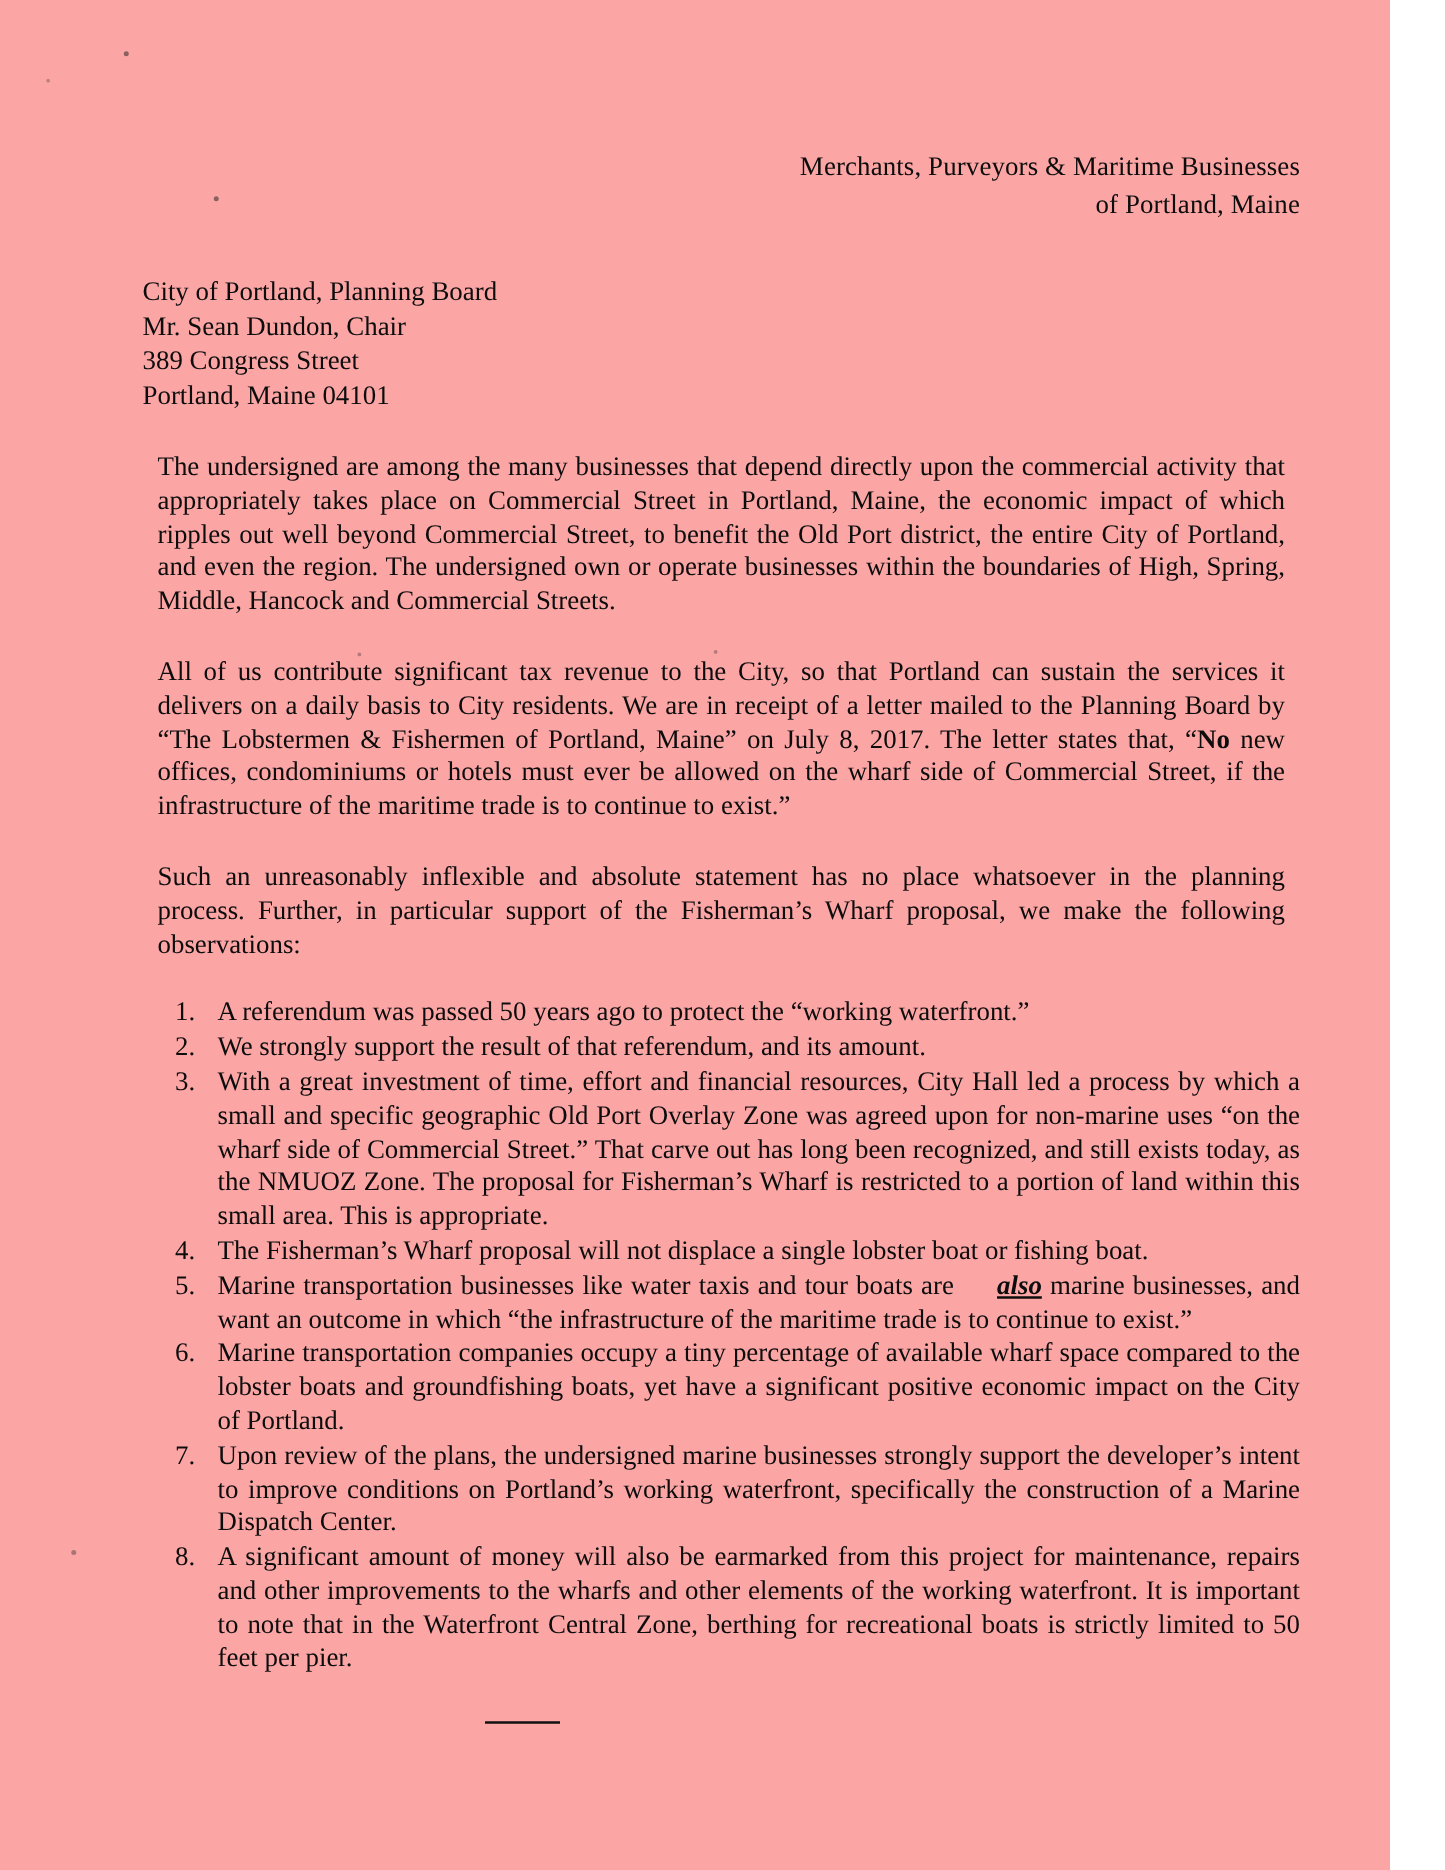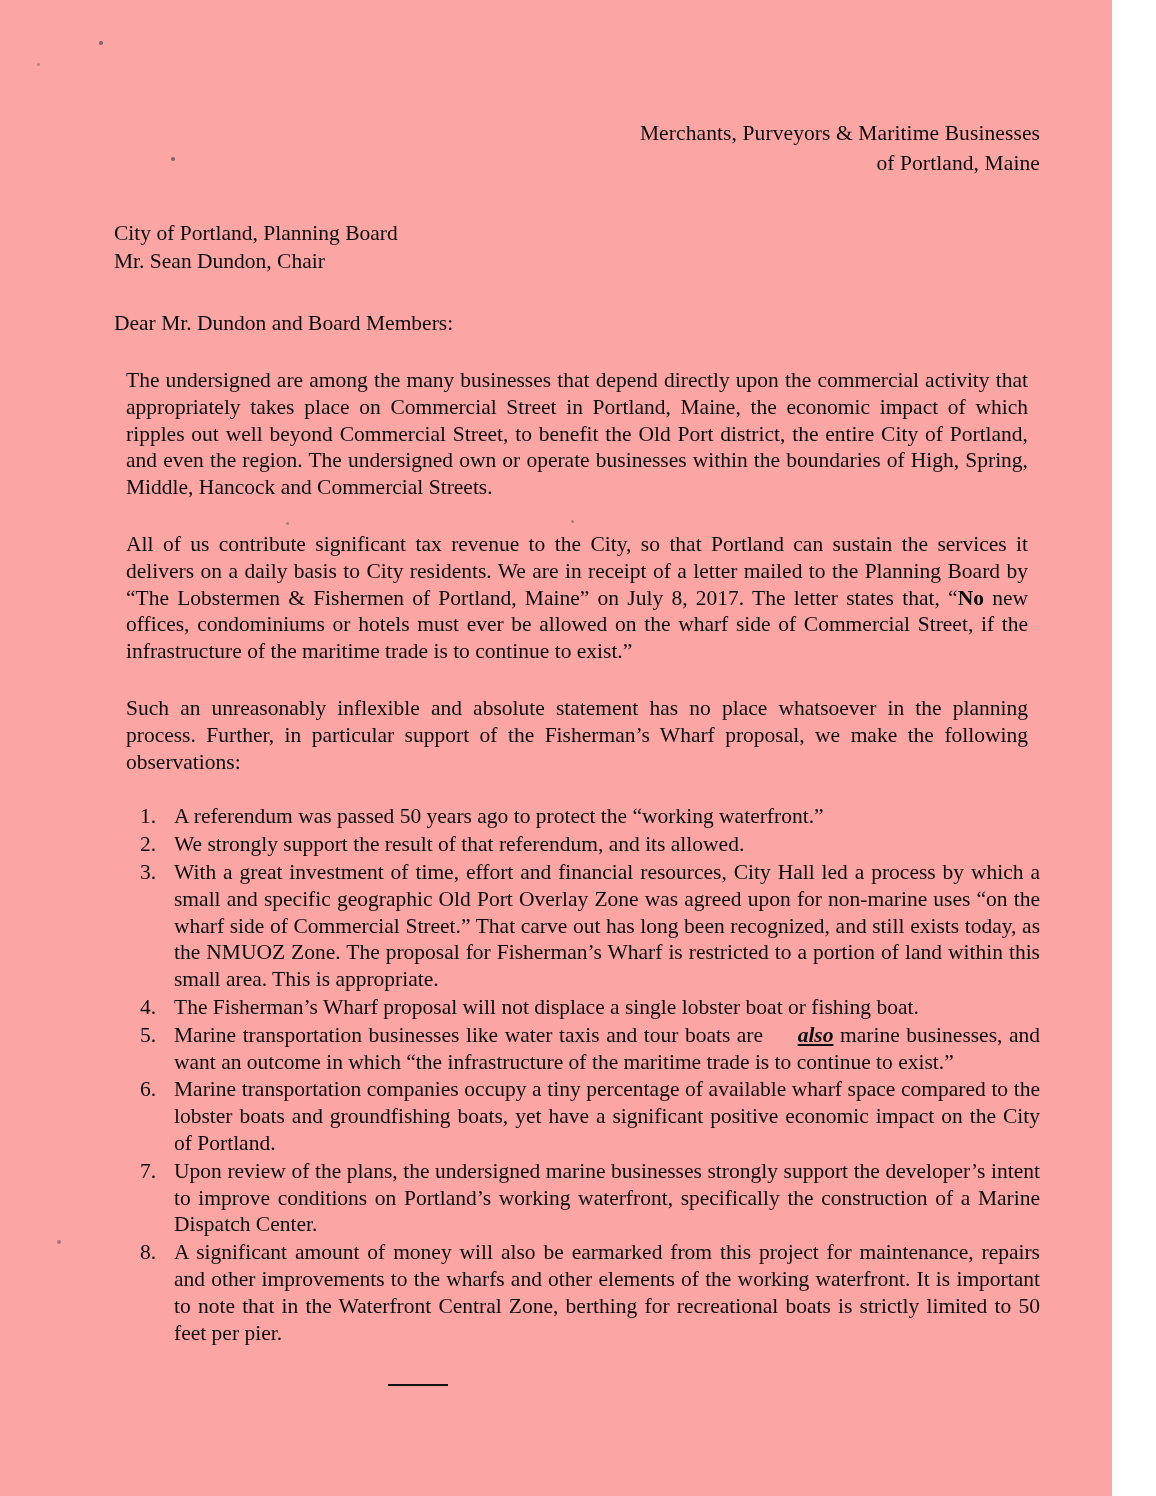--- a/index.html
+++ b/index.html
@@ -137,33 +137,34 @@
   <div class="content">
 
     <div class="letterhead">
       <div>Merchants, Purveyors &amp; Maritime Businesses</div>
       <div>of Portland, Maine</div>
     </div>
 
     <div class="address">
       <div>City of Portland, Planning Board</div>
       <div>Mr. Sean Dundon, Chair</div>
+      <div>389 Congress Street</div>
+      <div>Portland, Maine 04101</div>
     </div>
 
-    <div class="salutation">Dear Mr. Dundon and Board Members:</div>
 
     <p class="body-para">The undersigned are among the many businesses that depend directly upon the commercial activity that appropriately takes place on Commercial Street in Portland, Maine, the economic impact of which ripples out well beyond Commercial Street, to benefit the Old Port district, the entire City of Portland, and even the region. The undersigned own or operate businesses within the boundaries of High, Spring, Middle, Hancock and Commercial Streets.</p>
 
     <p class="body-para"><span>All of us contribute significant tax revenue to the City, so that Portland can sustain the services it delivers on a daily basis to City residents. We are in receipt of a letter mailed to the Planning Board by “The Lobstermen &amp; Fishermen of Portland, Maine” on July 8, 2017. The letter states that, “</span><b>No</b><span> new offices, condominiums or hotels must ever be allowed on the wharf side of Commercial Street, if the infrastructure of the maritime trade is to continue to exist.”</span></p>
 
     <p class="body-para">Such an unreasonably inflexible and absolute statement has no place whatsoever in the planning process. Further, in particular support of the Fisherman’s Wharf proposal, we make the following observations:</p>
 
     <ol class="observations">
       <li><span>A referendum was passed 50 years ago to protect the “working waterfront.”</span></li>
-      <li><span>We strongly support the result of that referendum, and its allowed.</span></li>
+      <li><span>We strongly support the result of that referendum, and its amount.</span></li>
       <li><span>With a great investment of time, effort and financial resources, City Hall led a process by which a small and specific geographic Old Port Overlay Zone was agreed upon for non-marine uses “on the wharf side of Commercial Street.” That carve out has long been recognized, and still exists today, as the NMUOZ Zone. The proposal for Fisherman’s Wharf is restricted to a portion of land within this small area. This is appropriate.</span></li>
       <li><span>The Fisherman’s Wharf proposal will not displace a single lobster boat or fishing boat.</span></li>
       <li><span>Marine transportation businesses like water taxis and tour boats are </span><span class="bold-ital-ul">also</span><span> marine businesses, and want an outcome in which “the infrastructure of the maritime trade is to continue to exist.”</span></li>
       <li><span>Marine transportation companies occupy a tiny percentage of available wharf space compared to the lobster boats and groundfishing boats, yet have a significant positive economic impact on the City of Portland.</span></li>
       <li><span>Upon review of the plans, the undersigned marine businesses strongly support the developer’s intent to improve conditions on Portland’s working waterfront, specifically the construction of a Marine Dispatch Center.</span></li>
       <li><span>A significant amount of money will also be earmarked from this project for maintenance, repairs and other improvements to the wharfs and other elements of the working waterfront. It is important to note that in the Waterfront Central Zone, berthing for recreational boats is strictly limited to 50 feet per pier.</span></li>
     </ol>
 
     <div class="divider-wrap">
       <span class="divider"></span>

